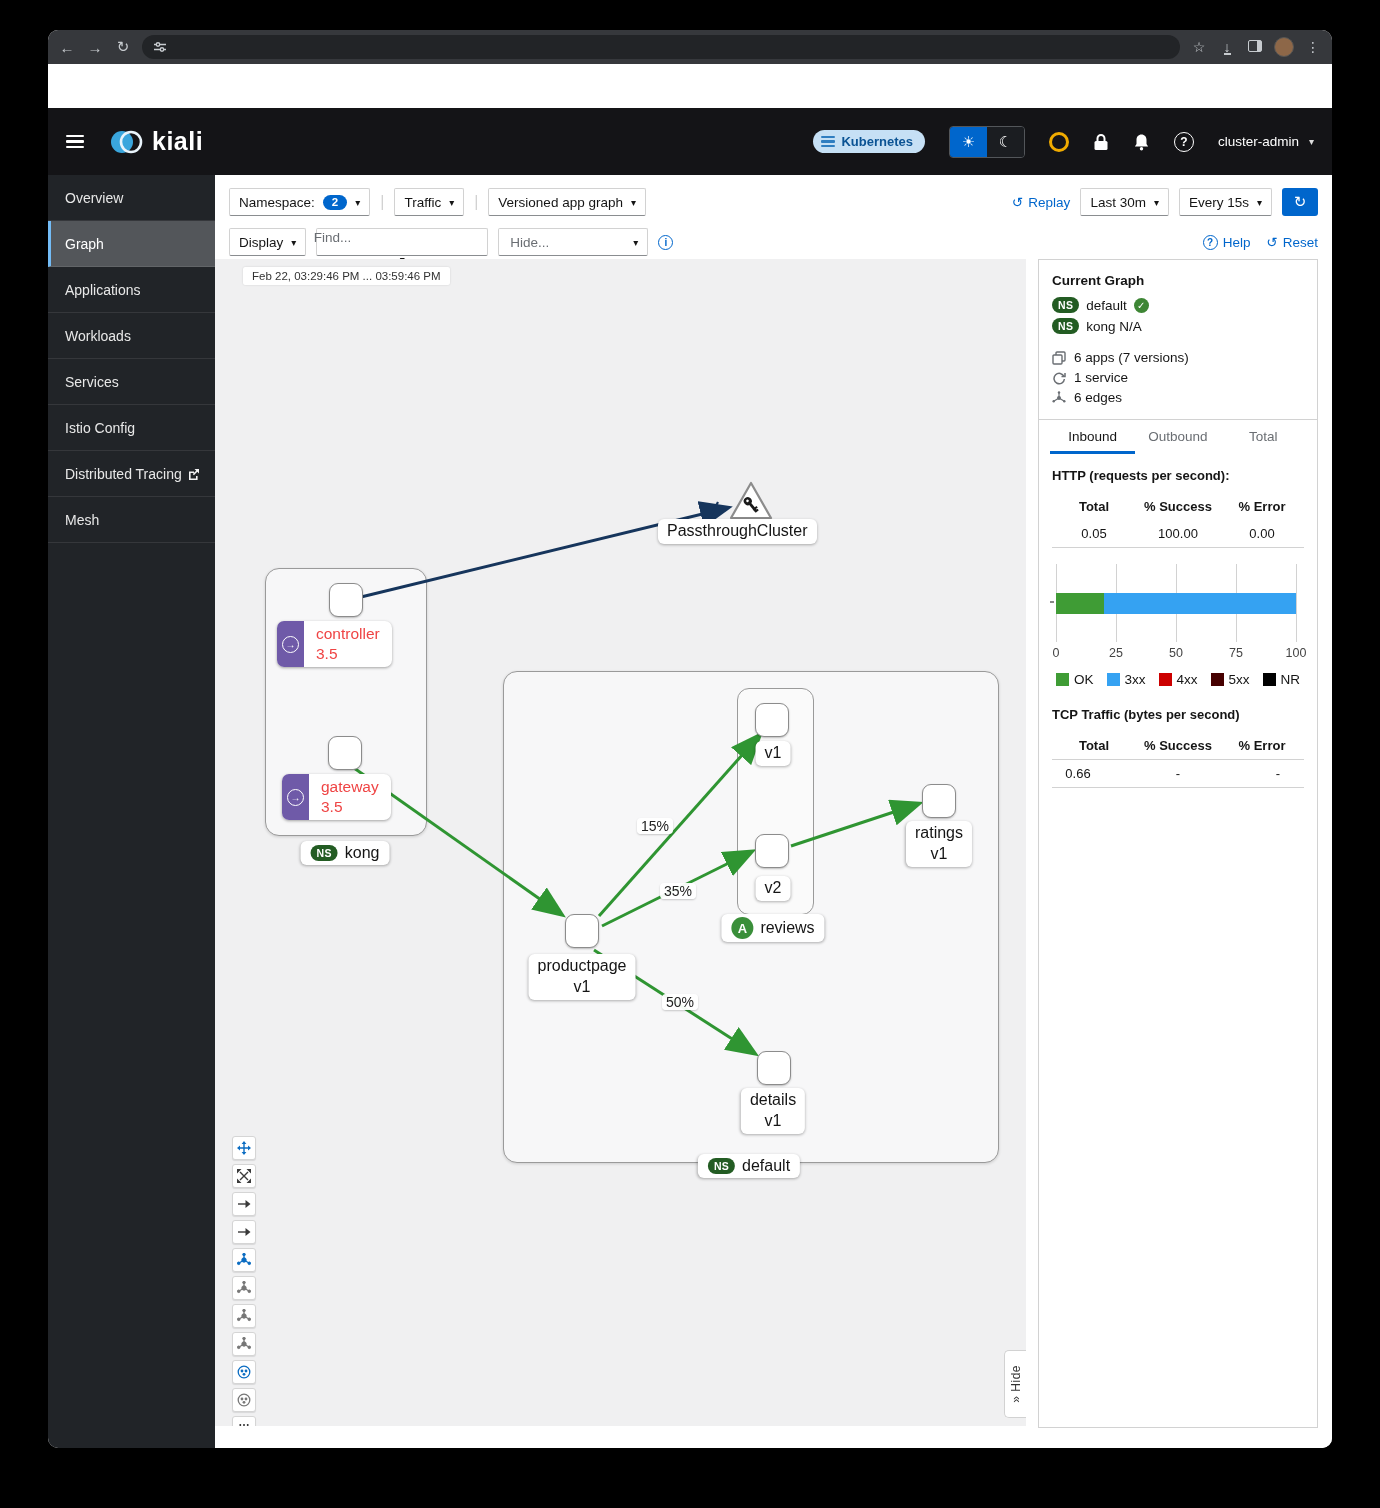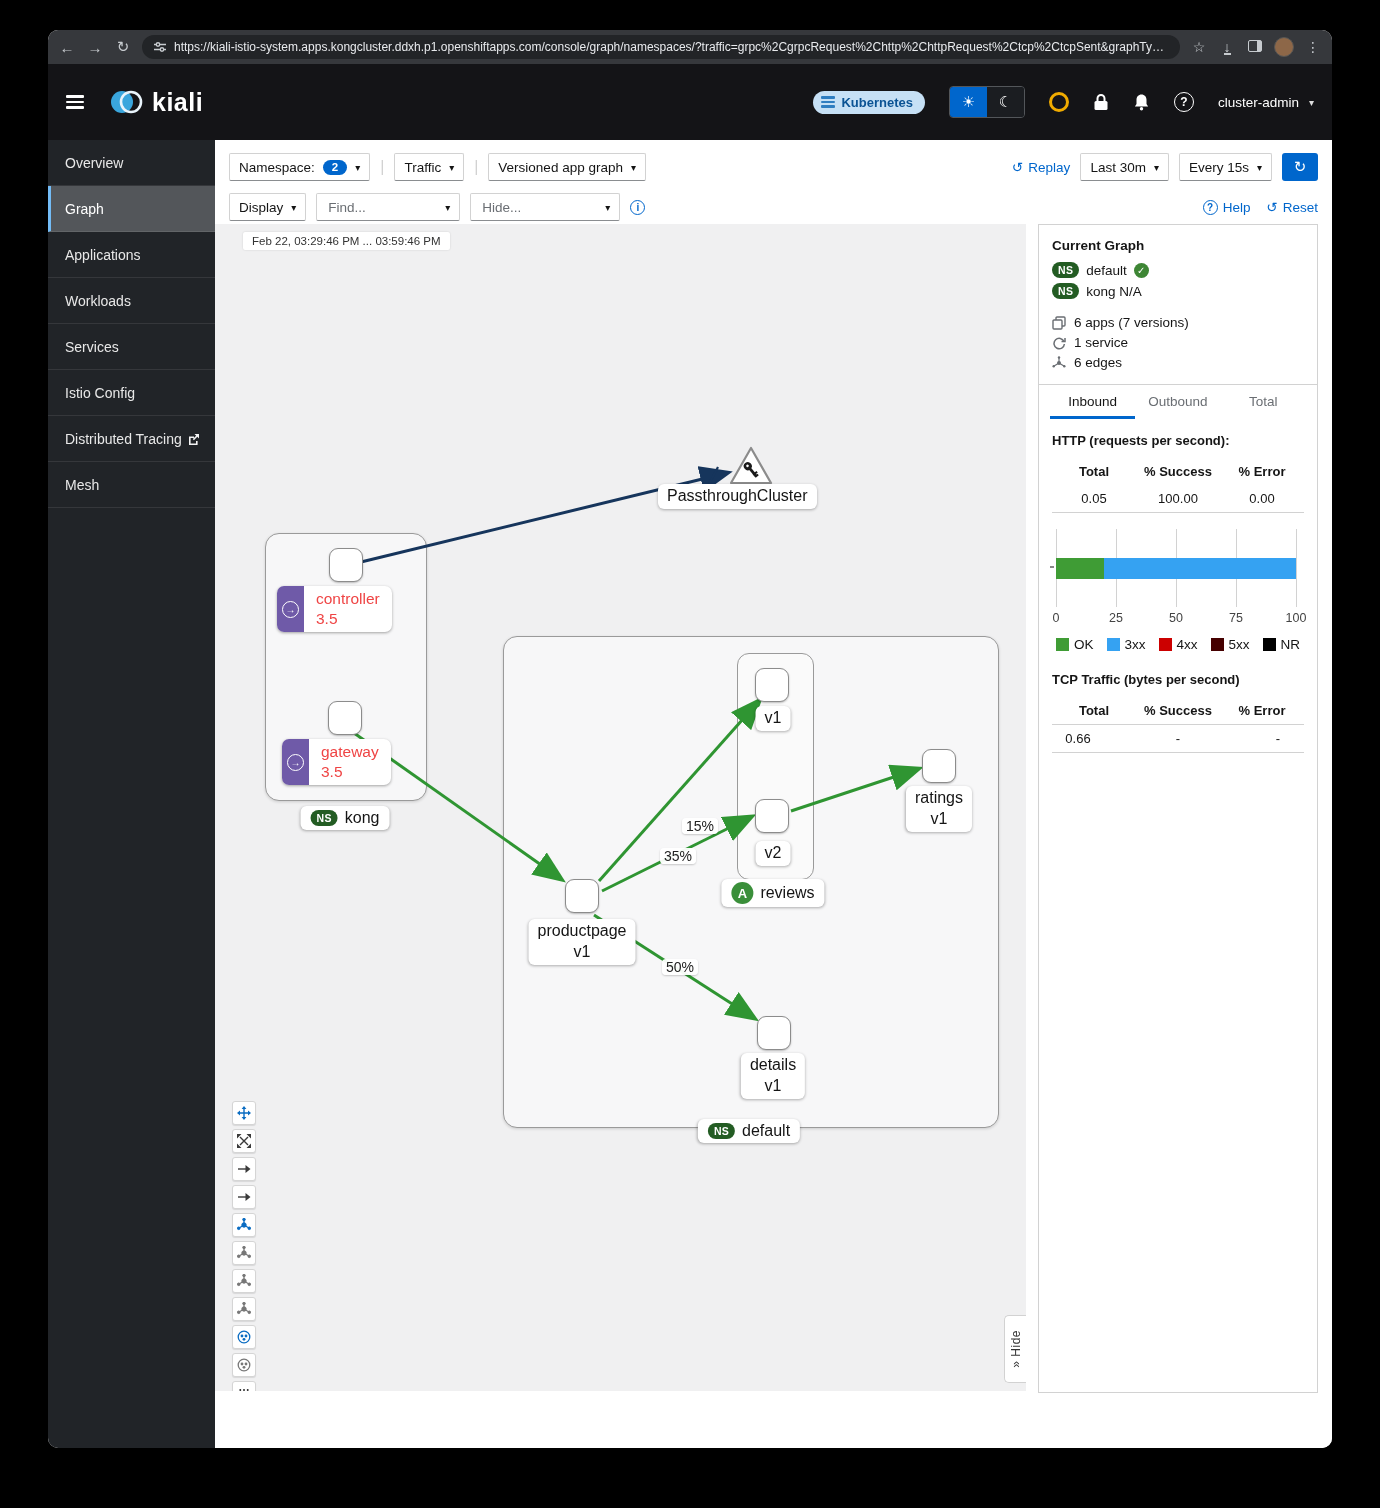--- a/index.html
+++ b/index.html
@@ -20,21 +20,21 @@
   .omnibox{flex:1;height:24px;background:#222427;border-radius:12px;display:flex;align-items:center;gap:8px;padding:0 12px;color:#e8eaed;font-size:12px;white-space:nowrap;overflow:hidden;}
   .tuneic{display:inline-block;width:12px;flex:0 0 auto;}
   .urltext{overflow:hidden;text-overflow:ellipsis;}
   .chromeic{color:#c7cbcf;font-size:14px;width:18px;text-align:center;flex:0 0 auto;}
   .avatar{width:18px;height:18px;border-radius:50%;background:#8d6748;border:1px solid #555;flex:0 0 auto;}
   .dlic{display:inline-block;border-bottom:2px solid #c7cbcf;line-height:10px;padding-bottom:1px;}
   .sbic{display:inline-block;width:12px;height:10px;border:1.5px solid #c7cbcf;border-radius:2px;position:relative;}
   .sbic::after{content:"";position:absolute;right:0;top:0;bottom:0;width:4px;background:#c7cbcf;}
 
   
-  .masthead{height:76px;background:#141417;display:flex;align-items:center;padding:0 18px;gap:14px;flex:0 0 auto;}
+  .masthead{height:67px;background:#141417;display:flex;align-items:center;padding:0 18px;gap:14px;flex:0 0 auto;margin-top:44px;}
   .burger{display:flex;flex-direction:column;gap:3px;width:18px;}
   .burger span{height:2.5px;background:#fff;border-radius:1px;}
   .brandwrap{display:flex;align-items:center;gap:8px;margin-left:12px;}
   .brand{color:#fff;font-size:25px;font-weight:bold;letter-spacing:.5px;}
   .mh-right{margin-left:auto;display:flex;align-items:center;gap:24px;}
   .k8sbadge{background:#c6e0f5;color:#0b5394;font-size:13px;font-weight:bold;border-radius:14px;padding:4px 12px 4px 8px;display:flex;align-items:center;gap:6px;}
   .k8sic{display:inline-flex;flex-direction:column;gap:2px;width:14px;}
   .k8sic span{height:2.5px;background:#2f7ec1;border-radius:1px;}
   .toggle{display:flex;border:1px solid #53565a;border-radius:4px;overflow:hidden;}
   .toggle .seg{width:37px;height:30px;display:flex;align-items:center;justify-content:center;color:#fff;font-size:15px;}
@@ -57,21 +57,21 @@
 
   
   .gtoolbar{position:absolute;left:0;top:0;right:0;height:84px;background:#fff;padding:12px 14px 0 14px;box-sizing:border-box;font-size:13.5px;color:#151515;}
   .trow{display:flex;align-items:center;gap:10px;height:30px;margin-bottom:10px;}
   .pfbox{border:1px solid #d2d2d2;border-bottom-color:#8a8d90;background:#fff;height:28px;display:inline-flex;align-items:center;gap:8px;padding:0 9px;border-radius:2px;box-sizing:border-box;white-space:nowrap;}
   .chev{font-size:10px;color:#151515;}
   .nscount{background:#06c;color:#fff;border-radius:10px;font-size:11.5px;font-weight:bold;padding:1.5px 9px;}
   .vdiv{color:#d2d2d2;font-size:16px;}
   .pfinput{border:none;outline:none;flex:1;font-size:13.5px;color:#6a6e73;min-width:0;background:transparent;font-family:inherit;}
   .pfinput::placeholder{color:#6a6e73;}
-  .findbox{width:144px;}
+  .findbox{width:172px;flex-direction:column;}
   .hidebox{width:150px;}
   .bluelink{color:#06c;display:inline-flex;align-items:center;gap:5px;white-space:nowrap;}
   .refreshbtn{width:36px;height:28px;background:#0066cc;color:#fff;border-radius:3px;display:inline-flex;align-items:center;justify-content:center;font-size:15px;}
   .mlauto{margin-left:auto;}
   .infoic,.helpic{width:15px;height:15px;border-radius:50%;border:1.5px solid #06c;color:#06c;font-size:10px;font-weight:bold;display:inline-flex;align-items:center;justify-content:center;box-sizing:border-box;}
   .row2right{display:flex;gap:16px;margin-left:auto;}
 
   
   .canvas{position:absolute;left:0;top:84px;width:811px;height:1167px;background:#f0f0f1;overflow:hidden;}
   .edges{position:absolute;left:0;top:0;}
@@ -140,21 +140,20 @@
       <span class="navic">↻</span>
       <div class="omnibox">
         <svg class="tuneic" viewBox="0 0 12 12">
             <g stroke="#c7cbcf" stroke-width="1.4">
               <line x1="0" y1="3.5" x2="12" y2="3.5"></line>
               <line x1="0" y1="8.5" x2="12" y2="8.5"></line>
               <circle cx="4" cy="3.5" r="1.7" fill="#222427"></circle>
               <circle cx="8" cy="8.5" r="1.7" fill="#222427"></circle>
             </g>
           </svg>
-        <span class="urltext">https://kiali-istio-system.apps.kongcluster.ddxh.p1.openshiftapps.com/console/graph/namespaces/?traffic=grpc%2CgrpcRequest%2Chttp%2ChttpRequest%2Ctcp%2CtcpSent&amp;graphTyp...</span>
       </div>
       <span class="chromeic">☆</span>
       <span class="chromeic"><span class="dlic">↓</span></span>
       <span class="chromeic"><span class="sbic"></span></span>
       <span class="avatar"></span>
       <span class="chromeic">⋮</span>
     </div>
 
     <div class="masthead">
       <div class="burger">
@@ -378,21 +377,21 @@
           </div>
           <div class="nschip" style="left:534px;top:895px;transform:translateX(-50%);">
             <span class="nsbadge">NS</span>
             <span>default</span>
           </div>
           <div class="nschip" style="left:558px;top:655px;transform:translateX(-50%);">
             <span class="abadge">A</span>
             <span>reviews</span>
           </div>
 
-          <div class="elabel" style="left:467px;top:559px;margin-top:35px;">15%</div>
+          <div class="elabel" style="left:422px;top:559px;">15%</div>
           <div class="elabel" style="left:445px;top:624px;">35%</div>
           <div class="elabel" style="left:447px;top:735px;">50%</div>
 
           <div class="gtoolside">
             <div class="gbtn">
                 <svg width="14" height="14" viewBox="0 0 14 14" fill="#0a6cc2">
                   <path d="M7 0l2.4 3H4.6zM7 14l2.4-3H4.6zM0 7l3-2.4v4.8zM14 7l-3-2.4v4.8zM6.3 3h1.4v8H6.3zM3 6.3h8v1.4H3z"></path>
                 </svg>
               </div>
             <div class="gbtn">

